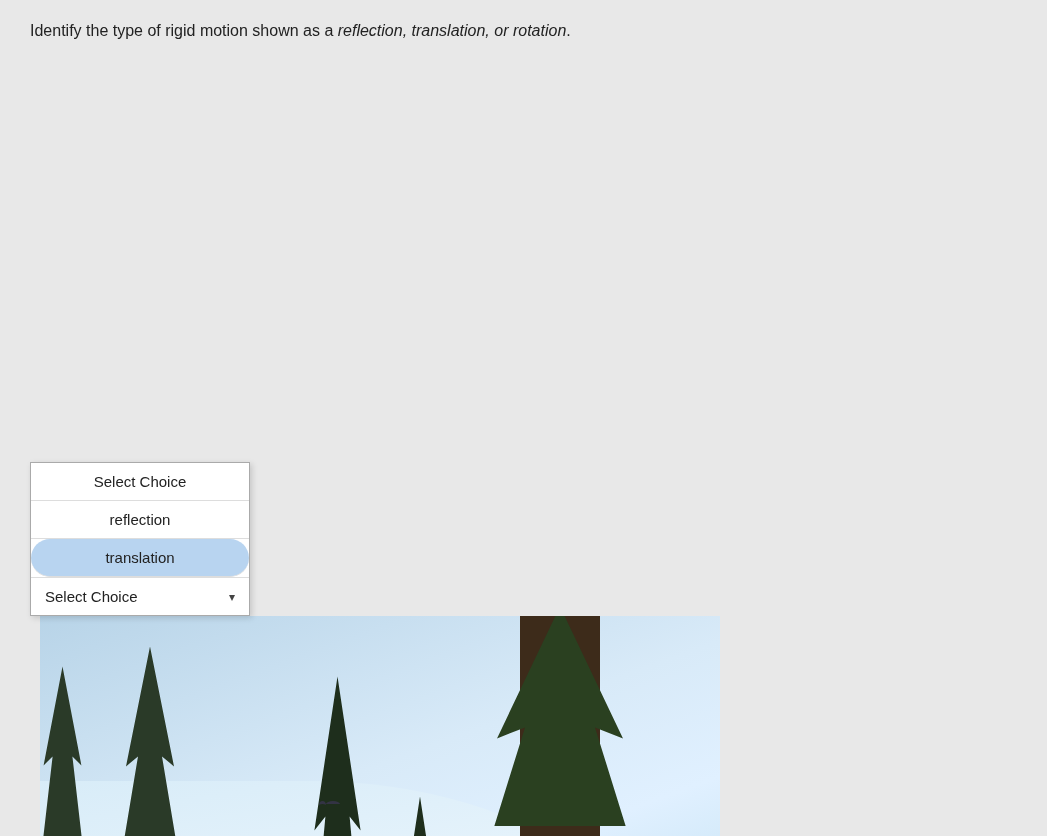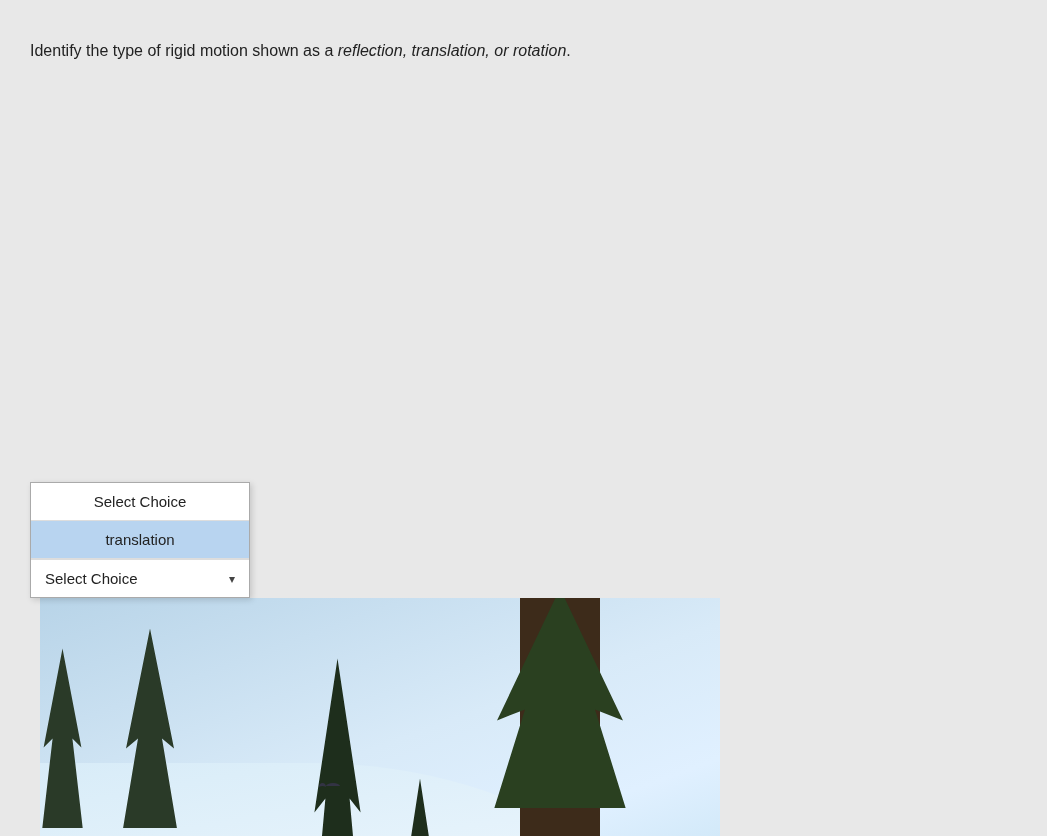--- a/index.html
+++ b/index.html
@@ -23,21 +23,20 @@
       background-color: #e8e8e8;
       padding: 20px 30px;
       position: relative;
     }
 
     .question-text {
       font-size: 16px;
       color: #222;
       margin-bottom: 20px;
       line-height: 1.4;
-      margin-top: 20px;
     }
 
     .question-text em {
       font-style: italic;
     }
 
     .content-area {
       display: flex;
       flex-direction: column;
       align-items: flex-start;
@@ -72,20 +71,21 @@
       border-bottom: 1px solid #ddd;
       cursor: pointer;
     }
 
     .dropdown-item:last-child {
       border-bottom: none;
     }
 
     .dropdown-item.highlighted {
       background-color: #b8d4f0;
+      border-radius: 19px;
     }
 
     .dropdown-select-row {
       display: flex;
       align-items: center;
       justify-content: space-between;
       padding: 10px 14px;
       font-size: 15px;
       color: #222;
       background: #fff;
@@ -348,20 +348,21 @@
     <span>Identify the type of rigid motion shown as a </span><em>reflection, translation, or rotation</em><span>.</span>
   </div>
 
   <div class="content-area">
 
     <div class="left-panel">
       <div class="dropdown-container">
 
         <div class="dropdown-item">Select Choice</div>
 
+        <div class="dropdown-item">reflection</div>
 
         <div class="dropdown-item highlighted">translation</div>
 
 
         <div class="dropdown-select-row">
           <span>Select Choice</span>
           <span class="chevron-icon">▾</span>
         </div>
 
       </div>

